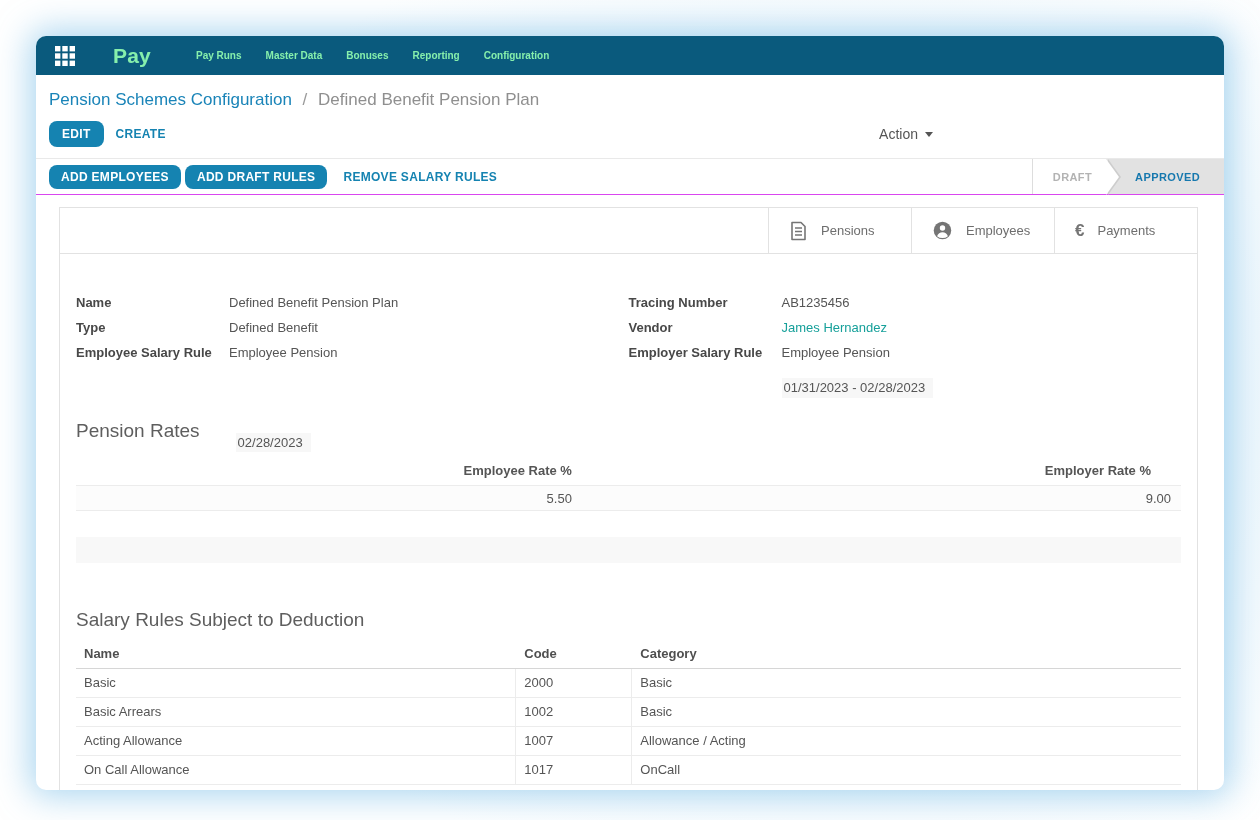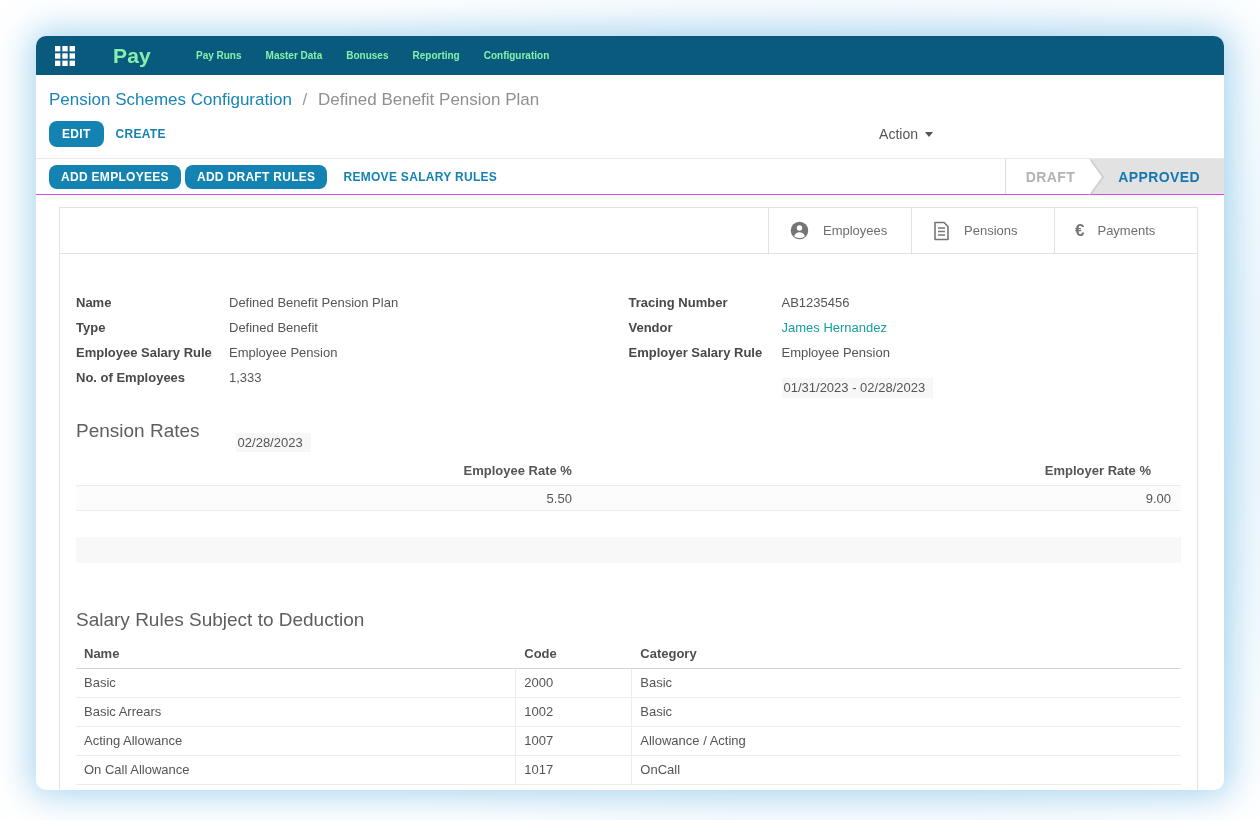--- a/index.html
+++ b/index.html
@@ -55,21 +55,21 @@
   }
   
   .statusbar {
     flex:0 0 37px; border-top:1px solid #e9e9e9; border-bottom:1px solid #d946ef;
     display:flex; align-items:stretch;
   }
   .statusbar-left { display:flex; align-items:center; padding-left:13px; gap:4px; }
   .statusbar .btn-primary { padding:5px 12px; }
   .stage-widget { margin-left:auto; display:flex; align-items:stretch; border-left:1px solid #ddd; }
   .stage {
-    display:flex; align-items:center; font-size:14px; font-weight:bold;
+    display:flex; align-items:center; font-size:11px; font-weight:bold;
     letter-spacing:.4px; padding:0 20px; cursor:pointer;
   }
   .stage.draft { background:#fff; color:#b3b3b3; padding-right:14px; }
   .stage.approved { background:#e2e2e2; color:#1678ae; padding-left:16px; padding-right:24px; }
   .stage-pointer { position:relative; width:13px; background:#e2e2e2; }
   .stage-pointer .tri {
     position:absolute; top:0; width:0; height:0;
     border-top:18px solid transparent; border-bottom:18px solid transparent;
   }
   .tri-outline { left:2px; border-left:13px solid #cdcdcd; }
@@ -183,64 +183,60 @@
         </span>
         <span class="stage approved">APPROVED</span>
       </div>
     </div>
 
     <div class="sheet">
 
       <div class="button-box">
         <div class="smart-btn">
           <span class="sb-icon">
-            <svg width="21" height="21" viewBox="0 0 24 24">
-              <circle cx="12" cy="12" r="10" fill="#757575"></circle>
-              <circle cx="12" cy="9.2" r="3.1" fill="#ffffff"></circle>
-              <path d="M5.8 18.5c1-3.1 3.4-4.6 6.2-4.6s5.2 1.5 6.2 4.6a10 10 0 0 1-12.4 0z" fill="#ffffff"></path>
-            </svg>
-          </span>
-          <span>Employees</span>
-        </div>
-        <div class="smart-btn">
-          <span class="sb-icon">
             <svg width="19" height="20" viewBox="0 0 19 20" fill="none" stroke="#757575" stroke-width="1.6">
               <path d="M3 1.5h9l4 4V18.5H3z" stroke-linejoin="round"></path>
               <line x1="6" y1="7" x2="13" y2="7"></line>
               <line x1="6" y1="10.5" x2="13" y2="10.5"></line>
               <line x1="6" y1="14" x2="13" y2="14"></line>
             </svg>
           </span>
           <span>Pensions</span>
         </div>
         <div class="smart-btn">
+          <span class="sb-icon">
+            <svg width="21" height="21" viewBox="0 0 24 24">
+              <circle cx="12" cy="12" r="10" fill="#757575"></circle>
+              <circle cx="12" cy="9.2" r="3.1" fill="#ffffff"></circle>
+              <path d="M5.8 18.5c1-3.1 3.4-4.6 6.2-4.6s5.2 1.5 6.2 4.6a10 10 0 0 1-12.4 0z" fill="#ffffff"></path>
+            </svg>
+          </span>
+          <span>Employees</span>
+        </div>
+        <div class="smart-btn">
           <span class="sb-icon euro-glyph">€</span>
           <span>Payments</span>
         </div>
       </div>
 
       <div class="form-area">
 
         <div class="field-grid">
           <div class="field-col">
             <div class="field-row">
               <span class="field-label">Name</span>
               <span class="field-value">Defined Benefit Pension Plan</span>
             </div>
             <div class="field-row">
               <span class="field-label">Type</span>
               <span class="field-value">Defined Benefit</span>
             </div>
             <div class="field-row">
               <span class="field-label">Employee Salary Rule</span>
               <span class="field-value">Employee Pension</span>
-            </div>
-            <div class="field-row">
-              <span class="field-label">No. of Employees</span>
-              <span class="field-value">1,333</span>
             </div>
           </div>
           <div class="field-col">
             <div class="field-row">
               <span class="field-label">Tracing Number</span>
               <span class="field-value">AB1235456</span>
             </div>
             <div class="field-row">
               <span class="field-label">Vendor</span>
               <span class="field-value link-teal">James Hernandez</span>

